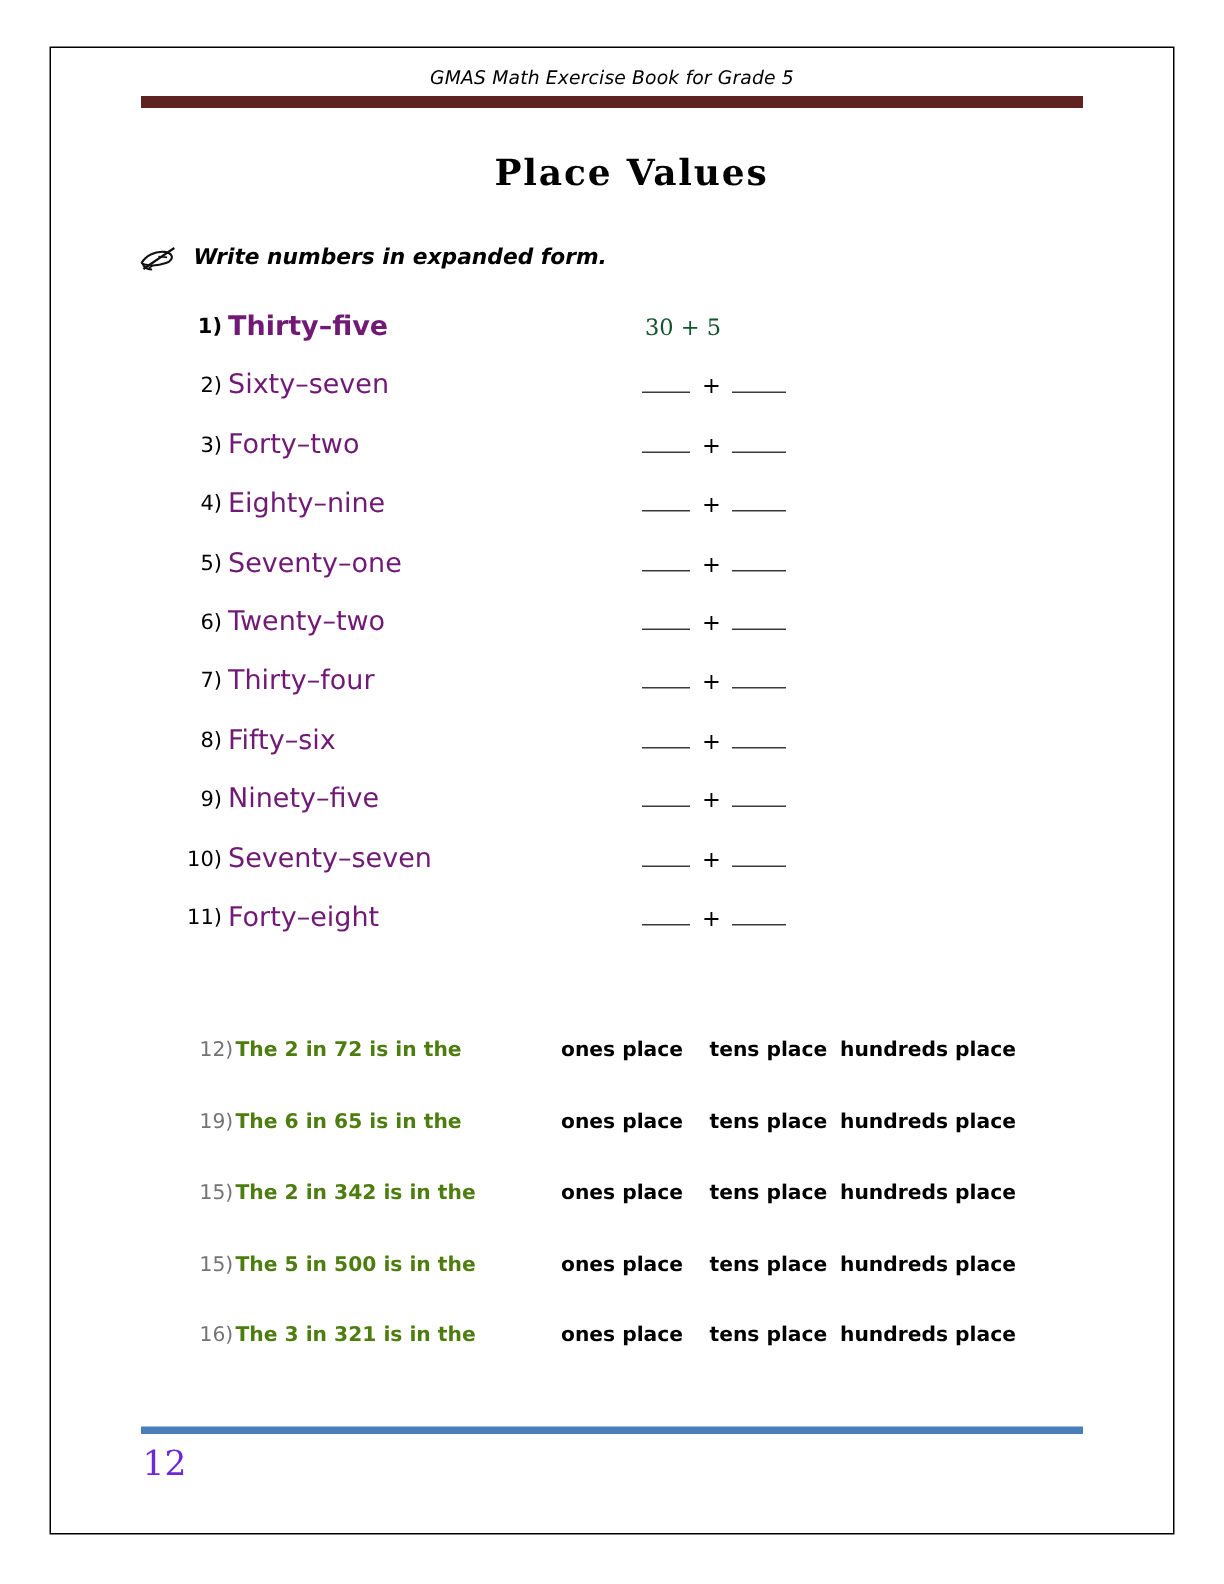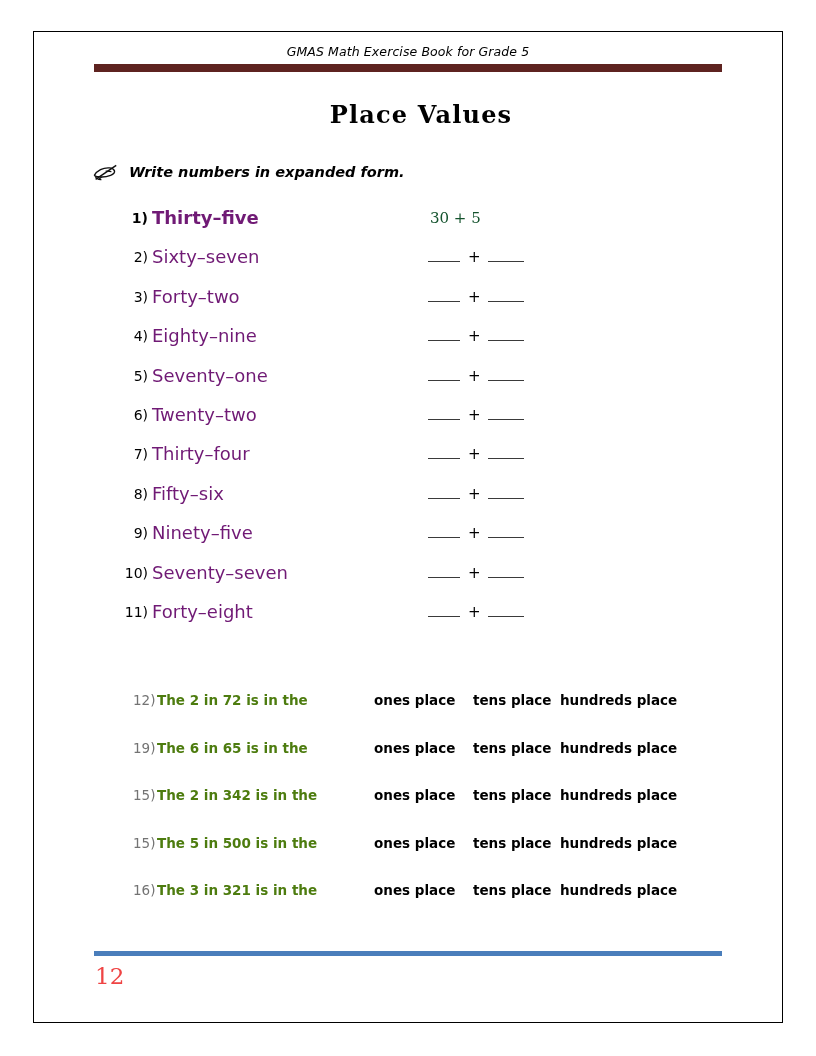--- a/index.html
+++ b/index.html
@@ -225,21 +225,21 @@
     width: 628px;
     height: 5px;
     background: #4a7ebb;
   }
   .page-number {
     position: absolute;
     left: 95px;
     top: 961px;
     font-family: "DejaVu Serif", serif;
     font-size: 23px;
-    color: #ef4444;
+    color: #6d28d9;
     line-height: 30px;
   }
 </style>
 </head>
 <body>
 
 <div class="page-sheet">
 
   <div class="page-border"></div>
 

